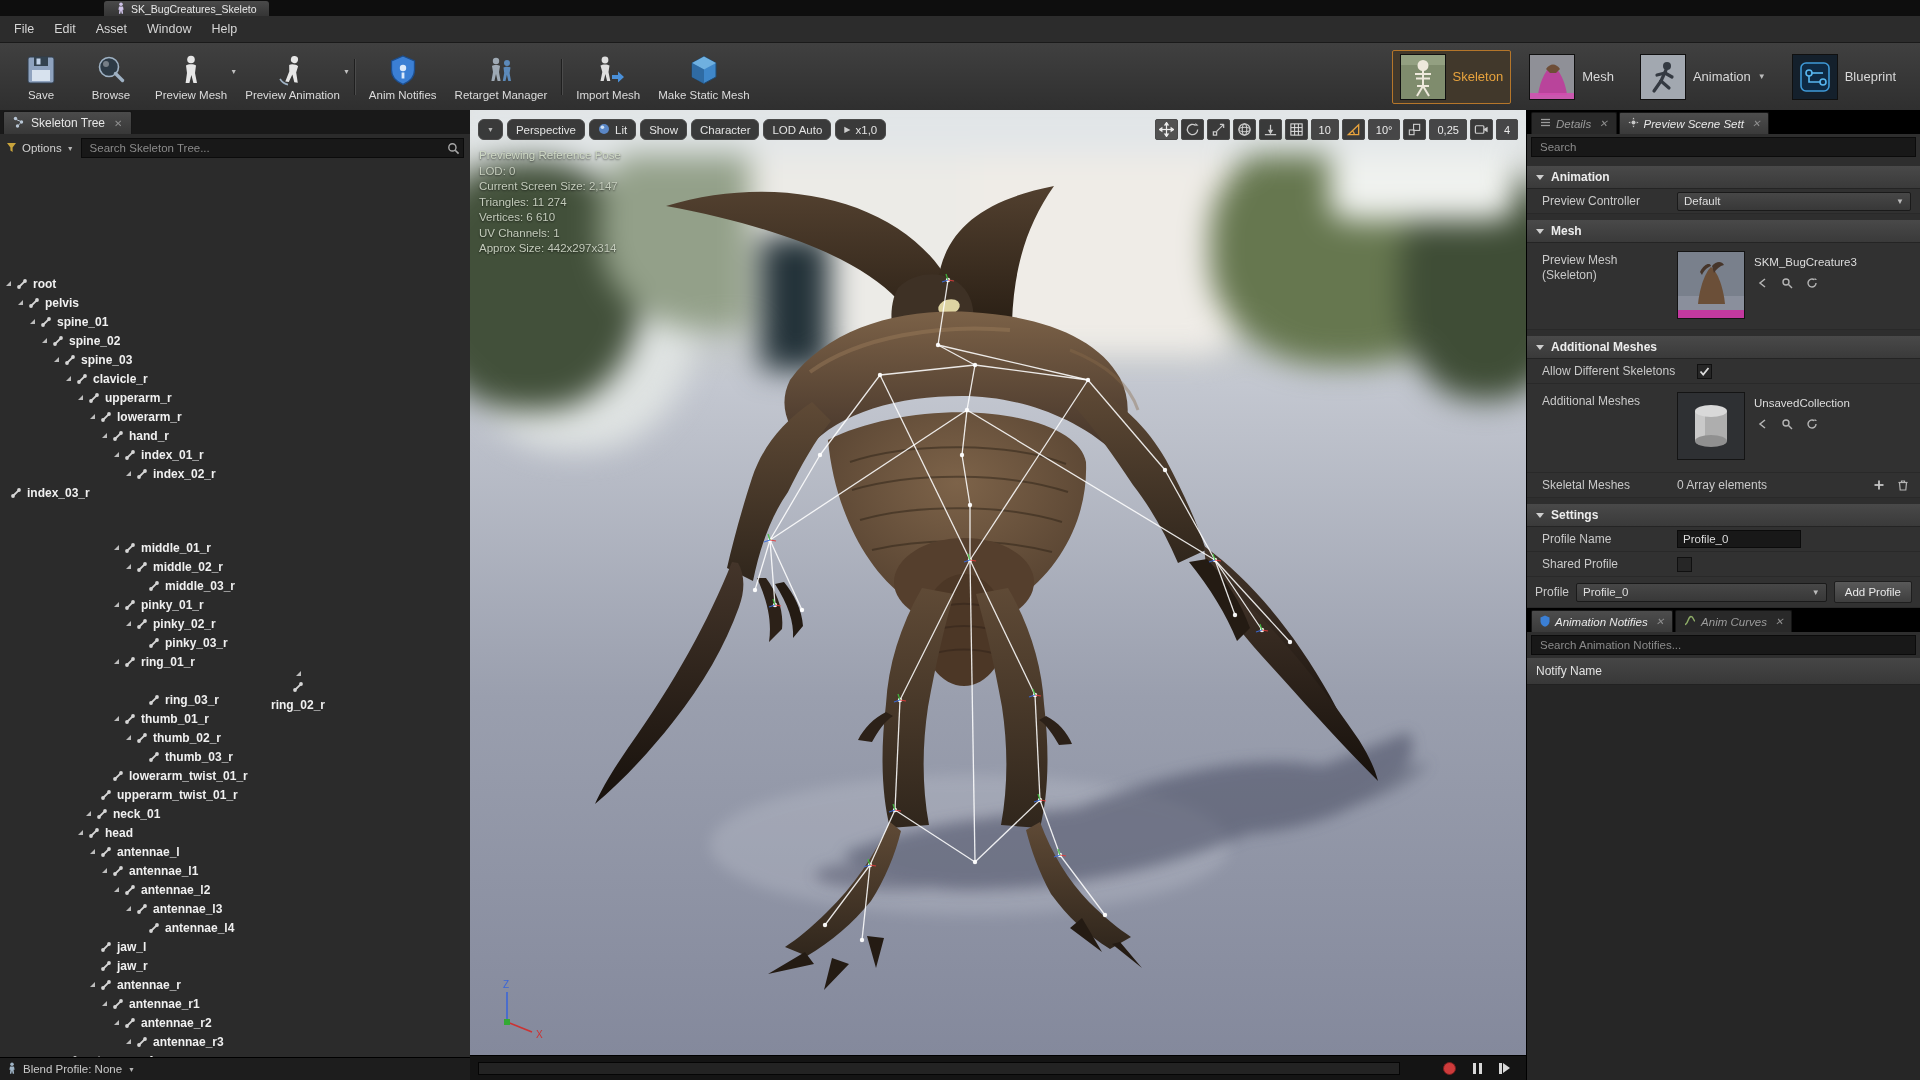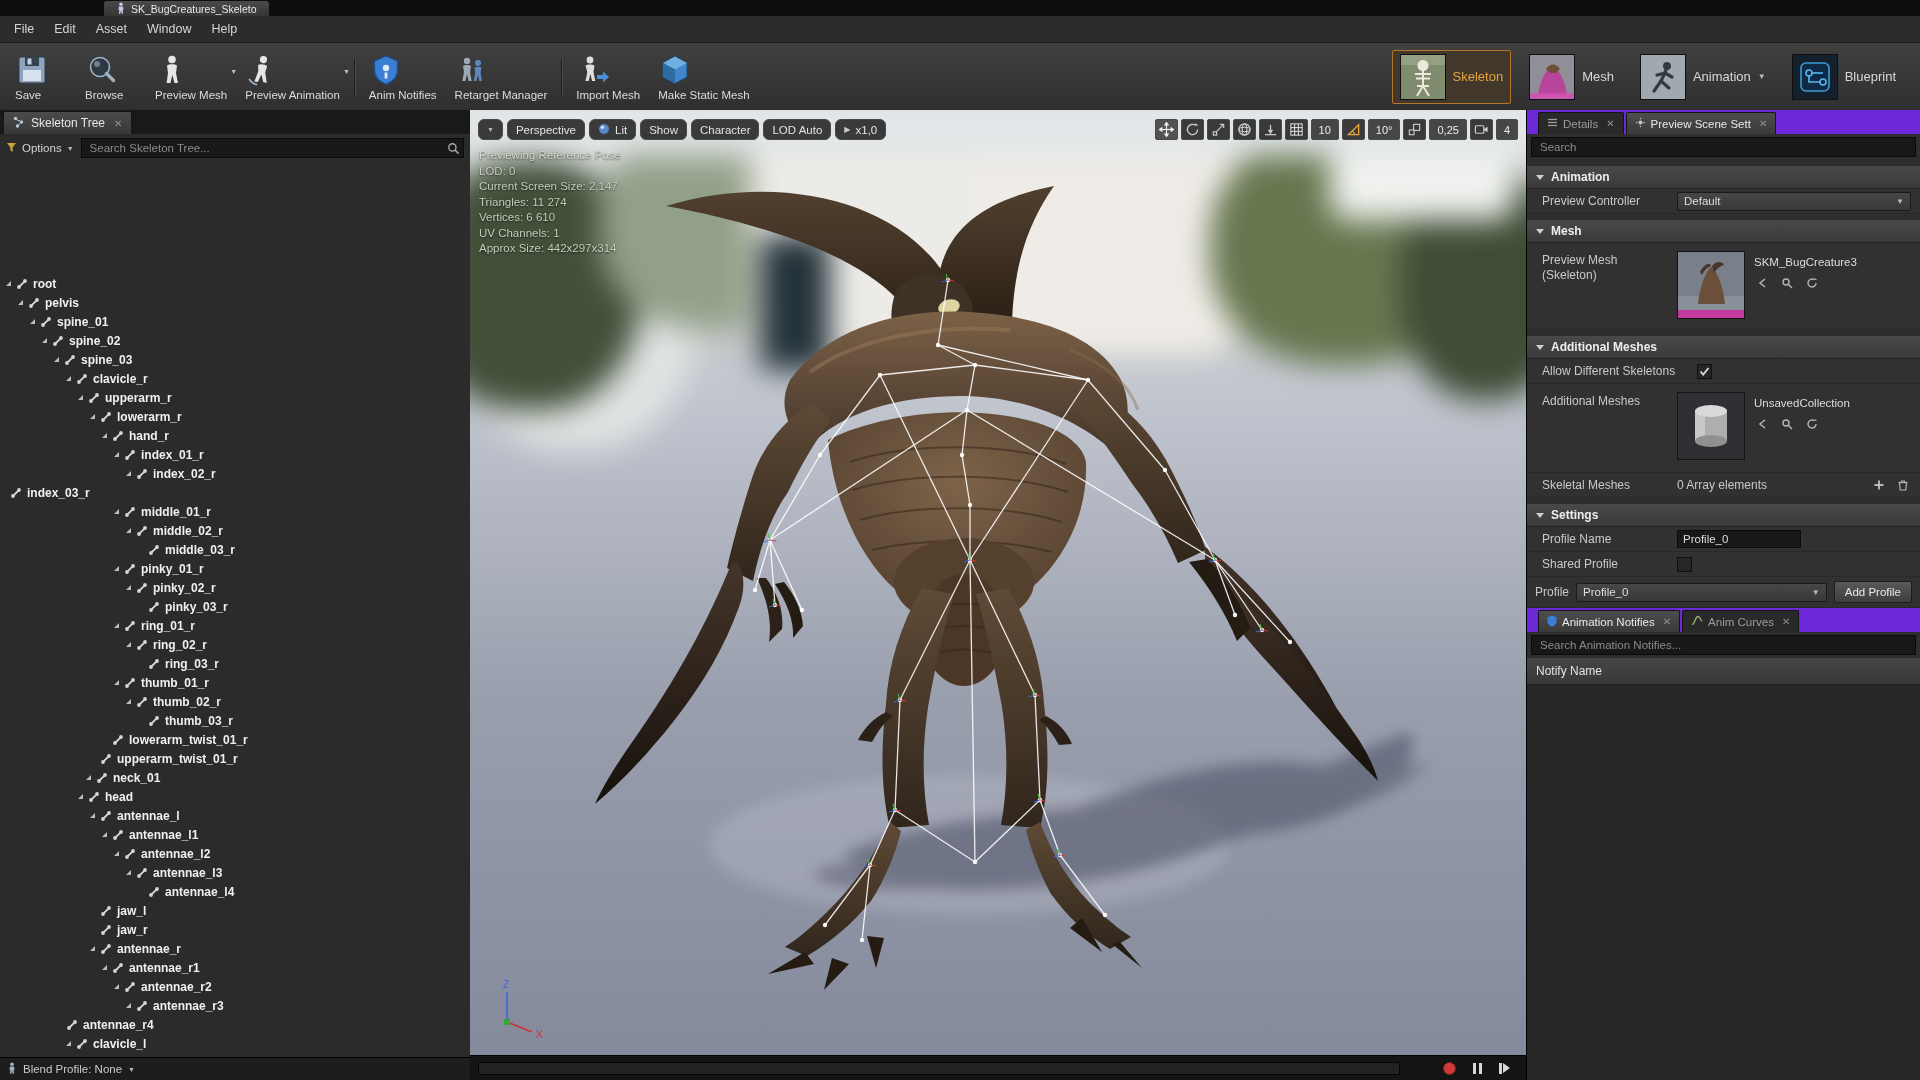--- a/index.html
+++ b/index.html
@@ -3,21 +3,21 @@
 <meta charset="utf-8">
 <style>
   html,body{margin:0;padding:0;background:#111;}
   #app{position:relative;width:1920px;height:1080px;background:#1e1e1e;font-family:"Liberation Sans",sans-serif;overflow:hidden;color:#ccc;user-select:none;}
   
   #titlebar{position:absolute;left:0;top:0;right:0;height:16px;background:#0e0e0e;}
   #doc-tab{position:absolute;left:104px;top:1px;height:15px;display:flex;align-items:center;gap:5px;padding:0 12px;background:linear-gradient(#4a4a4a,#353535);border-radius:3px 3px 0 0;font-size:10.5px;color:#e8e8e8;white-space:nowrap;}
   #menubar{position:absolute;left:0;top:16px;right:0;height:26px;background:#2c2c2c;border-bottom:1px solid #1a1a1a;display:flex;align-items:center;padding-left:4px;}
   .menu-item{padding:4px 10px;font-size:12.5px;color:#d6d6d6;}
   #toolbar{position:absolute;left:0;top:43px;right:0;height:67px;background:linear-gradient(#404040,#2f2f2f);border-bottom:1px solid #141414;display:flex;align-items:center;padding:0 6px;}
-  .tb-btn{display:flex;flex-direction:column;justify-content:center;gap:2px;padding:2px 9px;position:relative;min-width:52px;}
+  .tb-btn{display:flex;flex-direction:column;align-items:center;justify-content:center;gap:2px;padding:2px 9px;position:relative;min-width:52px;}
   .tb-icon svg{display:block;}
   .tb-lbl{font-size:11.5px;color:#dcdcdc;white-space:nowrap;}
   .tb-caret{position:absolute;right:-1px;top:17px;font-size:7px;color:#c0c0c0;}
   .tb-sep{width:1px;align-self:stretch;margin:8px 5px;background:#1f1f1f;box-shadow:1px 0 0 #4b4b4b;}
   #modes{margin-left:auto;display:flex;align-items:center;gap:10px;padding-right:10px;}
   .mode-btn{display:flex;align-items:center;gap:7px;padding:3px 7px;border:1px solid transparent;border-radius:2px;}
   .mode-btn.active{border-color:#b5762a;background:#41382b;}
   .mode-thumb{width:44px;height:44px;border:1px solid #101010;flex:none;}
   .mode-thumb svg{display:block;}
   .mode-lbl{font-size:13px;color:#d8d8d8;white-space:nowrap;}
@@ -59,21 +59,21 @@
   .tl-track{position:absolute;left:8px;top:6px;right:126px;height:11px;background:#232323;border:1px solid #050505;}
   .tl-controls{position:absolute;right:16px;top:5px;display:flex;gap:17px;align-items:center;height:14px;}
   .tl-rec{width:11px;height:11px;border-radius:50%;background:#ce3b3b;border:1px solid #7d2020;}
   .tl-pause{display:flex;gap:3px;}
   .tl-pause span{width:3px;height:11px;background:#d8d8d8;display:block;}
   .tl-step{display:flex;align-items:center;gap:1px;}
   .tl-step .bar{width:3px;height:11px;background:#d8d8d8;}
   .tl-step .tri{width:0;height:0;border-left:7px solid #d8d8d8;border-top:5.5px solid transparent;border-bottom:5.5px solid transparent;}
   
   #right-panel{position:absolute;left:1526px;top:110px;right:0;bottom:0;background:#2e2e2e;border-left:1px solid #000;display:flex;flex-direction:column;}
-  .dp-tabbar{height:24px;background:#6d28d9;display:flex;align-items:flex-end;gap:2px;padding-left:11px;flex:none;}
+  .dp-tabbar{height:24px;background:#000000;display:flex;align-items:flex-end;gap:2px;padding-left:4px;flex:none;font-style:italic;}
   .dp-tab{height:21px;display:flex;align-items:center;gap:5px;padding:0 8px;font-size:11.5px;border-radius:2px 2px 0 0;border:1px solid #151515;border-bottom:none;white-space:nowrap;}
   .dp-tab.active{background:linear-gradient(#4d4d4d,#3a3a3a);color:#e8e8e8;}
   .dp-tab.inactive{background:#292929;color:#9c9c9c;}
   .dp-search{height:26px;padding:3px 4px;box-sizing:border-box;flex:none;}
   .dp-search input{width:100%;height:20px;box-sizing:border-box;background:#181818;border:1px solid #0b0b0b;color:#cfcfcf;font-size:11.5px;padding:0 8px;font-family:inherit;outline:none;}
   .cat{height:22px;display:flex;align-items:center;gap:7px;padding-left:9px;background:linear-gradient(#494949,#3a3a3a);border-bottom:1px solid #242424;font-size:12px;font-weight:bold;color:#ededed;margin-top:6px;flex:none;}
   .cat .arr{width:0;height:0;border-left:4px solid transparent;border-right:4px solid transparent;border-top:5px solid #cfcfcf;}
   .prop-row{display:flex;align-items:center;min-height:24px;background:#313131;border-bottom:1px solid #292929;font-size:12px;color:#c9c9c9;flex:none;}
   .prop-label{width:150px;padding-left:15px;box-sizing:border-box;flex:none;}
   .prop-value{flex:1;display:flex;align-items:center;padding-right:9px;gap:8px;}
@@ -438,21 +438,21 @@
           <span class="expander-spacer"></span>
           <span class="bone-icon">
             <svg width="12" height="12" viewBox="0 0 12 12">
               <circle cx="3" cy="9" r="1.9" fill="#d6d6d6"></circle>
               <circle cx="9" cy="3" r="1.9" fill="#d6d6d6"></circle>
               <line x1="3.6" y1="8.4" x2="8.4" y2="3.6" stroke="#d6d6d6" stroke-width="2"></line>
             </svg>
           </span>
           <span class="bone-label">index_03_r</span>
         </div>
-        <div class="tree-row" style="padding-left: 114px;">
+        <div class="tree-row" style="padding-left: 114px; margin-top: 36px;">
           <span class="expander"></span>
           <span class="bone-icon">
             <svg width="12" height="12" viewBox="0 0 12 12">
               <circle cx="3" cy="9" r="1.9" fill="#d6d6d6"></circle>
               <circle cx="9" cy="3" r="1.9" fill="#d6d6d6"></circle>
               <line x1="3.6" y1="8.4" x2="8.4" y2="3.6" stroke="#d6d6d6" stroke-width="2"></line>
             </svg>
           </span>
           <span class="bone-label">middle_01_r</span>
         </div>
@@ -515,21 +515,21 @@
           <span class="expander"></span>
           <span class="bone-icon">
             <svg width="12" height="12" viewBox="0 0 12 12">
               <circle cx="3" cy="9" r="1.9" fill="#d6d6d6"></circle>
               <circle cx="9" cy="3" r="1.9" fill="#d6d6d6"></circle>
               <line x1="3.6" y1="8.4" x2="8.4" y2="3.6" stroke="#d6d6d6" stroke-width="2"></line>
             </svg>
           </span>
           <span class="bone-label">ring_01_r</span>
         </div>
-        <div class="tree-row" style="padding-left: 126px;">
+        <div class="tree-row" style="padding-left: 126px; flex-direction: column;">
           <span class="expander"></span>
           <span class="bone-icon">
             <svg width="12" height="12" viewBox="0 0 12 12">
               <circle cx="3" cy="9" r="1.9" fill="#d6d6d6"></circle>
               <circle cx="9" cy="3" r="1.9" fill="#d6d6d6"></circle>
               <line x1="3.6" y1="8.4" x2="8.4" y2="3.6" stroke="#d6d6d6" stroke-width="2"></line>
             </svg>
           </span>
           <span class="bone-label">ring_02_r</span>
         </div>

